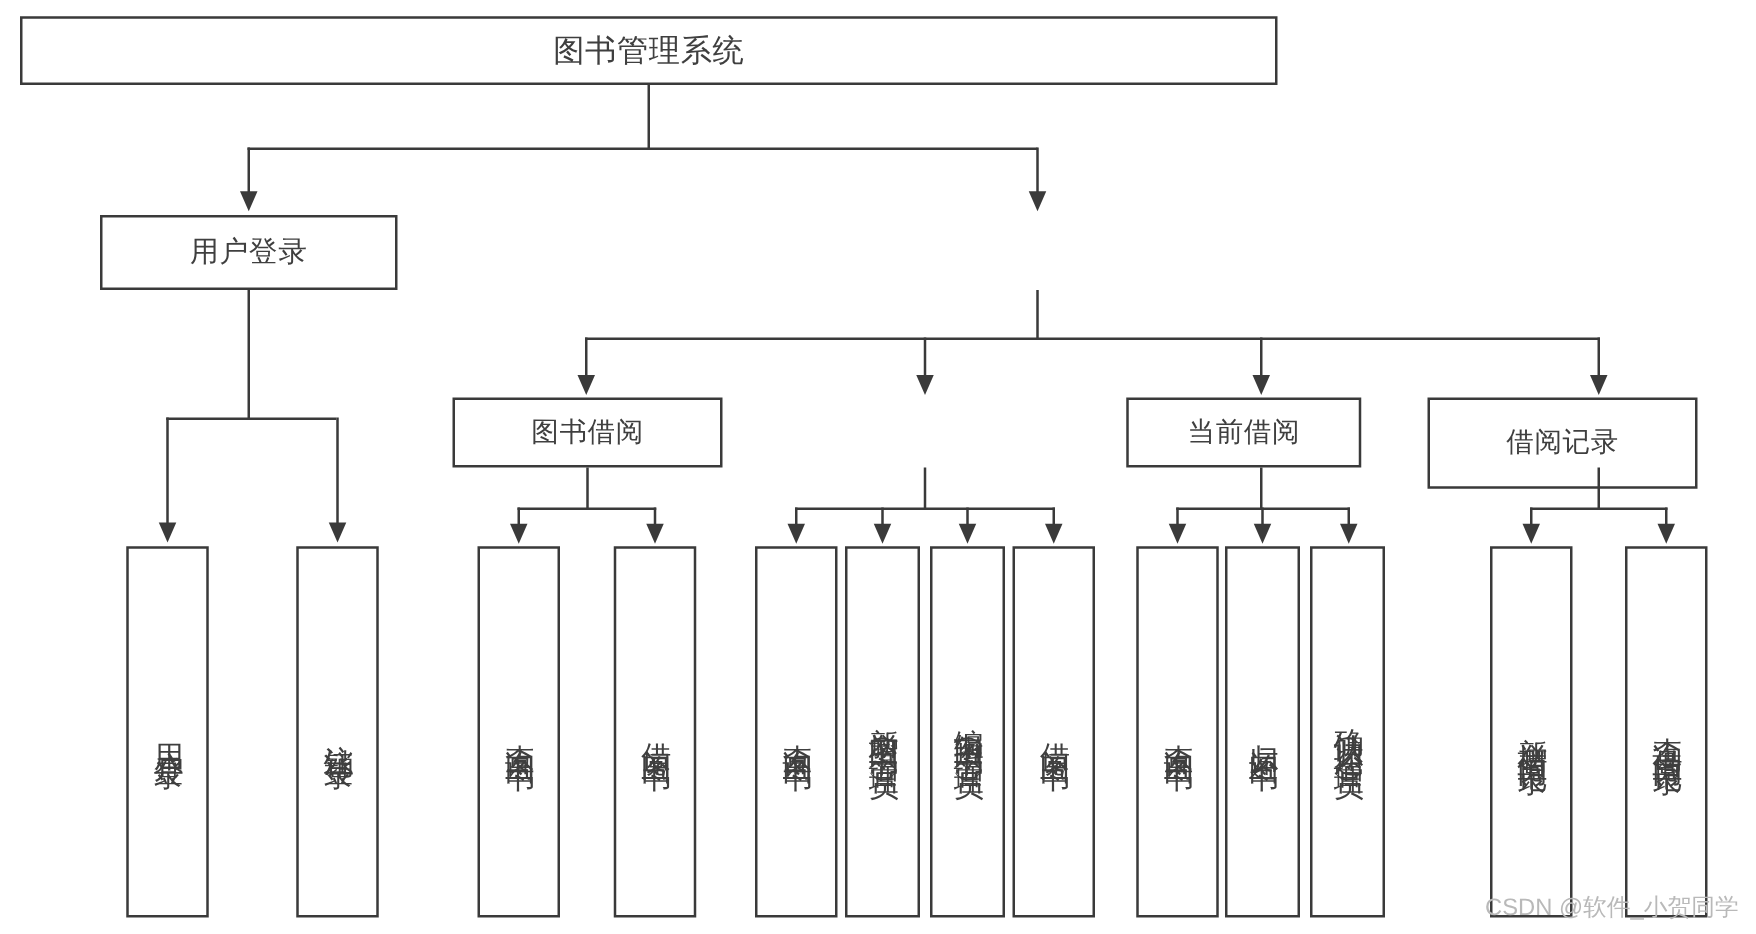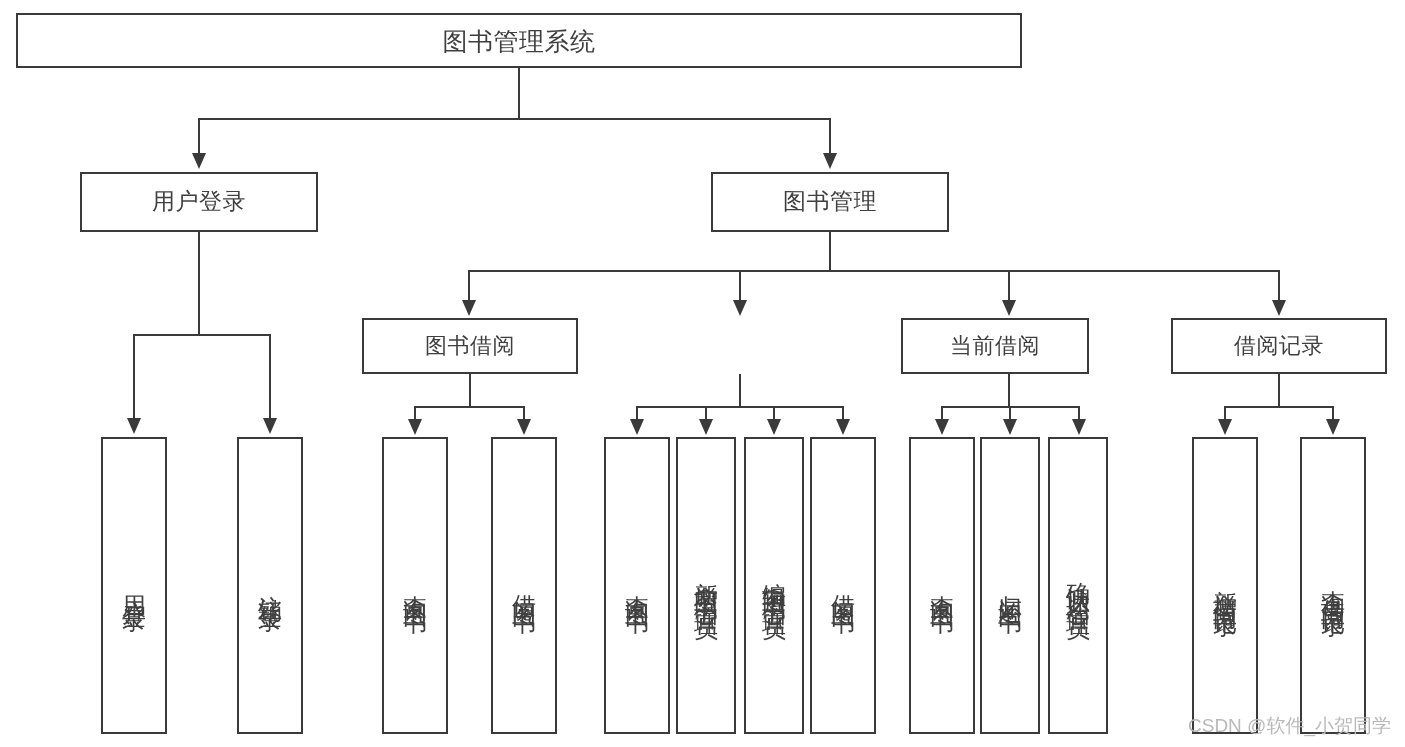--- a/index.html
+++ b/index.html
@@ -97,23 +97,20 @@
   <div class="edge edge-v" style="left:198px; top:118px; width:2px; height:38px;"></div>
   <div class="arrow" style="left:192px; top:153px;"></div>
 
   <div class="edge edge-v" style="left:829px; top:118px; width:2px; height:38px;"></div>
   <div class="arrow" style="left:823px; top:153px;"></div>
 
   <div class="node node-l1" style="left:80px; top:172px; width:238px; height:60px;">
     <span class="node-label">用户登录</span>
   </div>
 
-  <div class="node node-l1" style="left:711px; top:172px; width:238px; height:60px;">
-    <span class="node-label">图书管理</span>
-  </div>
 
   <div class="edge edge-v" style="left:198px; top:232px; width:2px; height:104px;"></div>
   <div class="edge edge-h" style="left:133px; top:334px; width:136px; height:2px;"></div>
   <div class="edge edge-v" style="left:133px; top:334px; width:2px; height:86px;"></div>
   <div class="arrow" style="left:127px; top:418px;"></div>
   <div class="edge edge-v" style="left:269px; top:334px; width:2px; height:86px;"></div>
   <div class="arrow" style="left:263px; top:418px;"></div>
 
   <div class="edge edge-v" style="left:829px; top:232px; width:2px; height:40px;"></div>
   <div class="edge edge-h" style="left:468px; top:270px; width:812px; height:2px;"></div>
@@ -129,21 +126,21 @@
 
   <div class="edge edge-v" style="left:1278px; top:270px; width:2px; height:32px;"></div>
   <div class="arrow" style="left:1272px; top:300px;"></div>
 
   <div class="node node-l2" style="left:362px; top:318px; width:216px; height:56px;">
     <span class="node-label">图书借阅</span>
   </div>
   <div class="node node-l2" style="left:901px; top:318px; width:188px; height:56px;">
     <span class="node-label">当前借阅</span>
   </div>
-  <div class="node node-l2" style="left:1171px; top:318px; width:216px; height:56px;">
+  <div class="node node-l2" style="left:1142px; top:318px; width:216px; height:73px;">
     <span class="node-label">借阅记录</span>
   </div>
 
   <div class="edge edge-v" style="left:469px; top:374px; width:2px; height:34px;"></div>
   <div class="edge edge-h" style="left:414px; top:406px; width:111px; height:2px;"></div>
   <div class="edge edge-v" style="left:414px; top:406px; width:2px; height:17px;"></div>
   <div class="arrow" style="left:408px; top:419px;"></div>
   <div class="edge edge-v" style="left:523px; top:406px; width:2px; height:17px;"></div>
   <div class="arrow" style="left:517px; top:419px;"></div>
 

